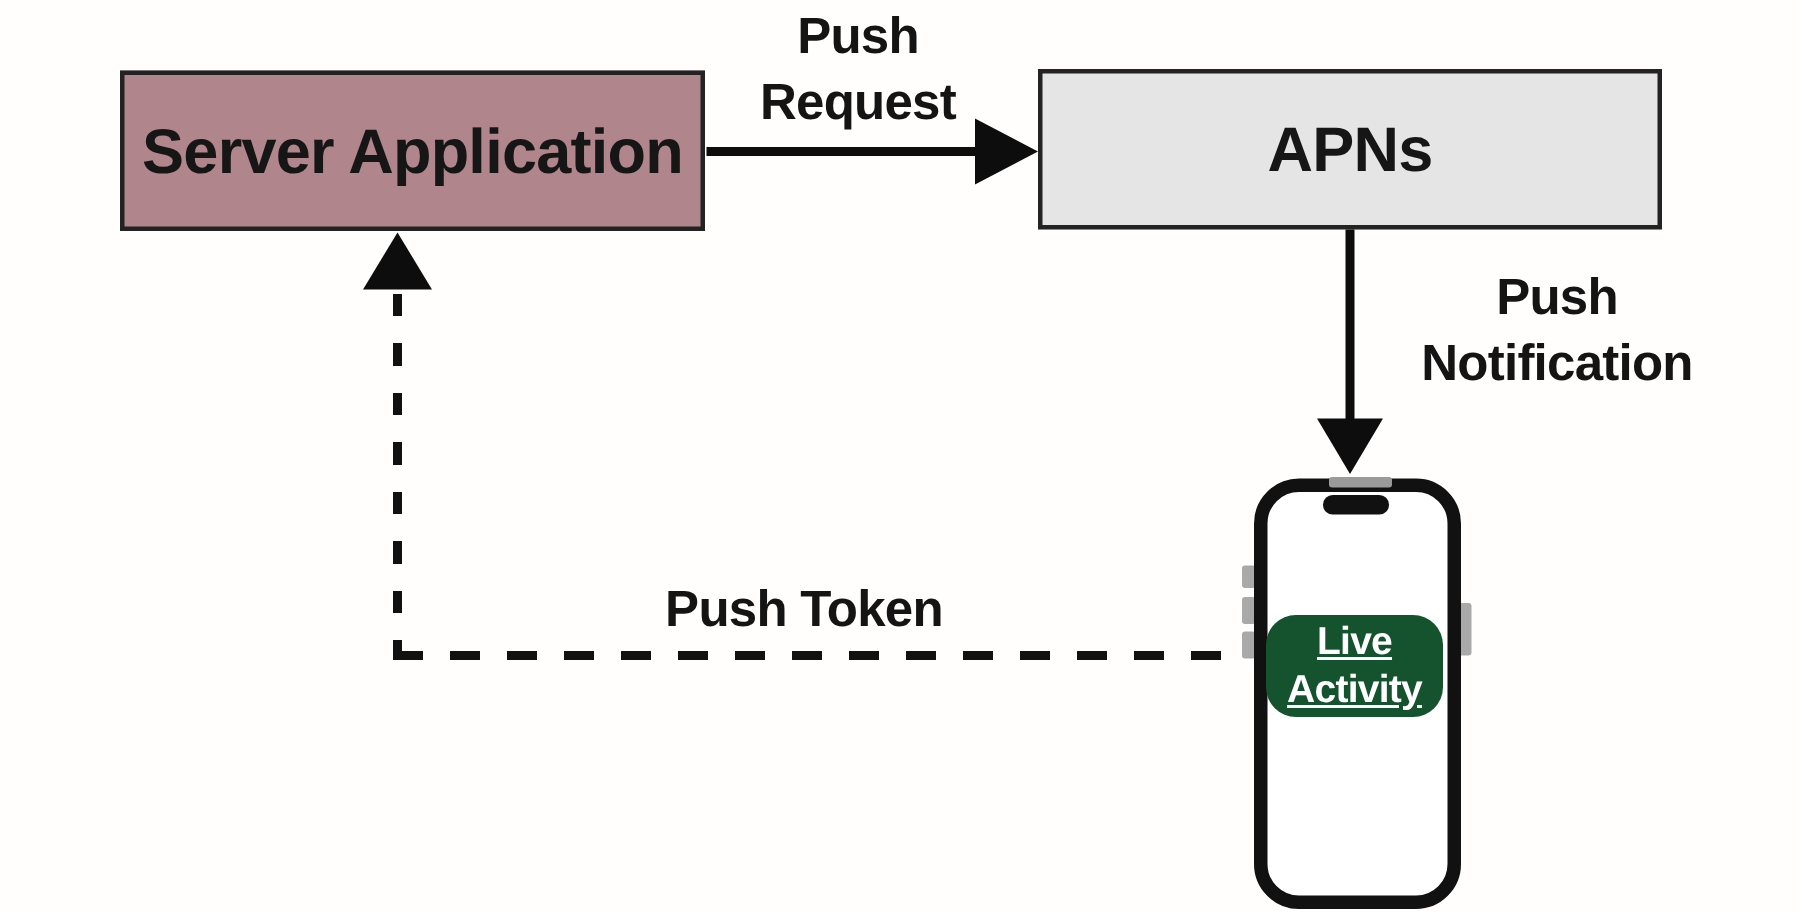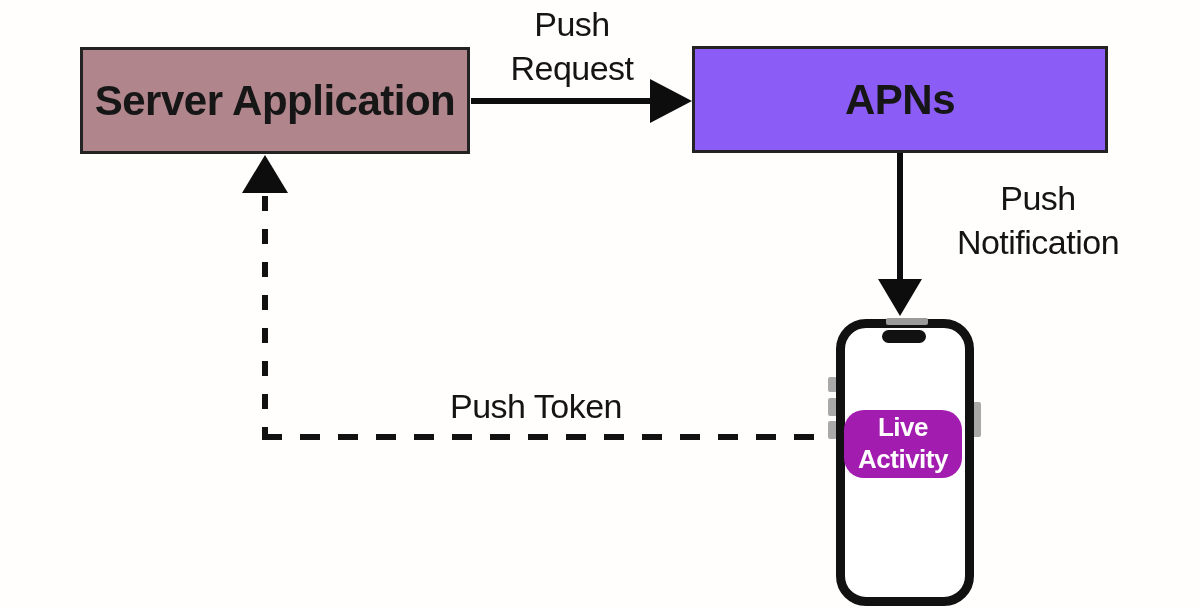--- a/index.html
+++ b/index.html
@@ -14,21 +14,21 @@
   .node{
     display:flex;align-items:center;justify-content:center;
     border:3px solid #232323;
     font-weight:bold;font-size:42px;letter-spacing:-0.5px;
     color:#161616;
   }
   .node-server{left:80px;top:47px;width:390px;height:107px;}
   .node-apns{left:692px;top:46px;width:416px;height:107px;}
   
   .edge-label{
-    font-weight:normal;font-size:34px;line-height:1.3;text-align:center;
+    font-weight:bold;font-size:34px;line-height:1.3;text-align:center;
     color:#141414;letter-spacing:-0.5px;
   }
   .lbl-push-request{left:472px;top:2px;width:200px;}
   .lbl-push-notification{left:935px;top:176px;width:206px;}
   .lbl-push-token{left:436px;top:384px;width:200px;}
   
   .line-h{left:471px;top:98px;width:182px;height:6px;background:#0d0d0d;}
   .head-right{
     left:650px;top:79px;width:0;height:0;
     border-top:22px solid transparent;border-bottom:22px solid transparent;
@@ -73,21 +73,21 @@
     font-weight:bold;font-size:26px;line-height:1.22;letter-spacing:-0.5px;
   }
 </style>
 </head>
 <body style="background-color: rgb(255, 254, 253);">
 
 <div class="abs node node-server" style="background-color: rgb(176, 133, 140);">
   <span>Server Application</span>
 </div>
 
-<div class="abs node node-apns" style="background-color: #8b5cf6;">
+<div class="abs node node-apns" style="background-color: #e5e5e5;">
   <span>APNs</span>
 </div>
 
 <div class="abs edge-label lbl-push-request">Push Request</div>
 <div class="abs line-h"></div>
 <div class="abs head-right"></div>
 
 <div class="abs edge-label lbl-push-notification">Push Notification</div>
 <div class="abs line-v"></div>
 <div class="abs head-down"></div>
@@ -97,15 +97,15 @@
 <div class="abs dash-v"></div>
 <div class="abs dash-h"></div>
 
 <div class="abs side-btn btn-l1"></div>
 <div class="abs side-btn btn-l2"></div>
 <div class="abs side-btn btn-l3"></div>
 <div class="abs side-btn btn-r1"></div>
 <div class="abs phone-frame"></div>
 <div class="abs notch"></div>
 <div class="abs island"></div>
-<div class="abs live-activity" style="background-color: #a21caf;">
+<div class="abs live-activity" style="background-color: #14532d; text-decoration: underline;">
   <span>Live Activity</span>
 </div>
 
 </body></html>

